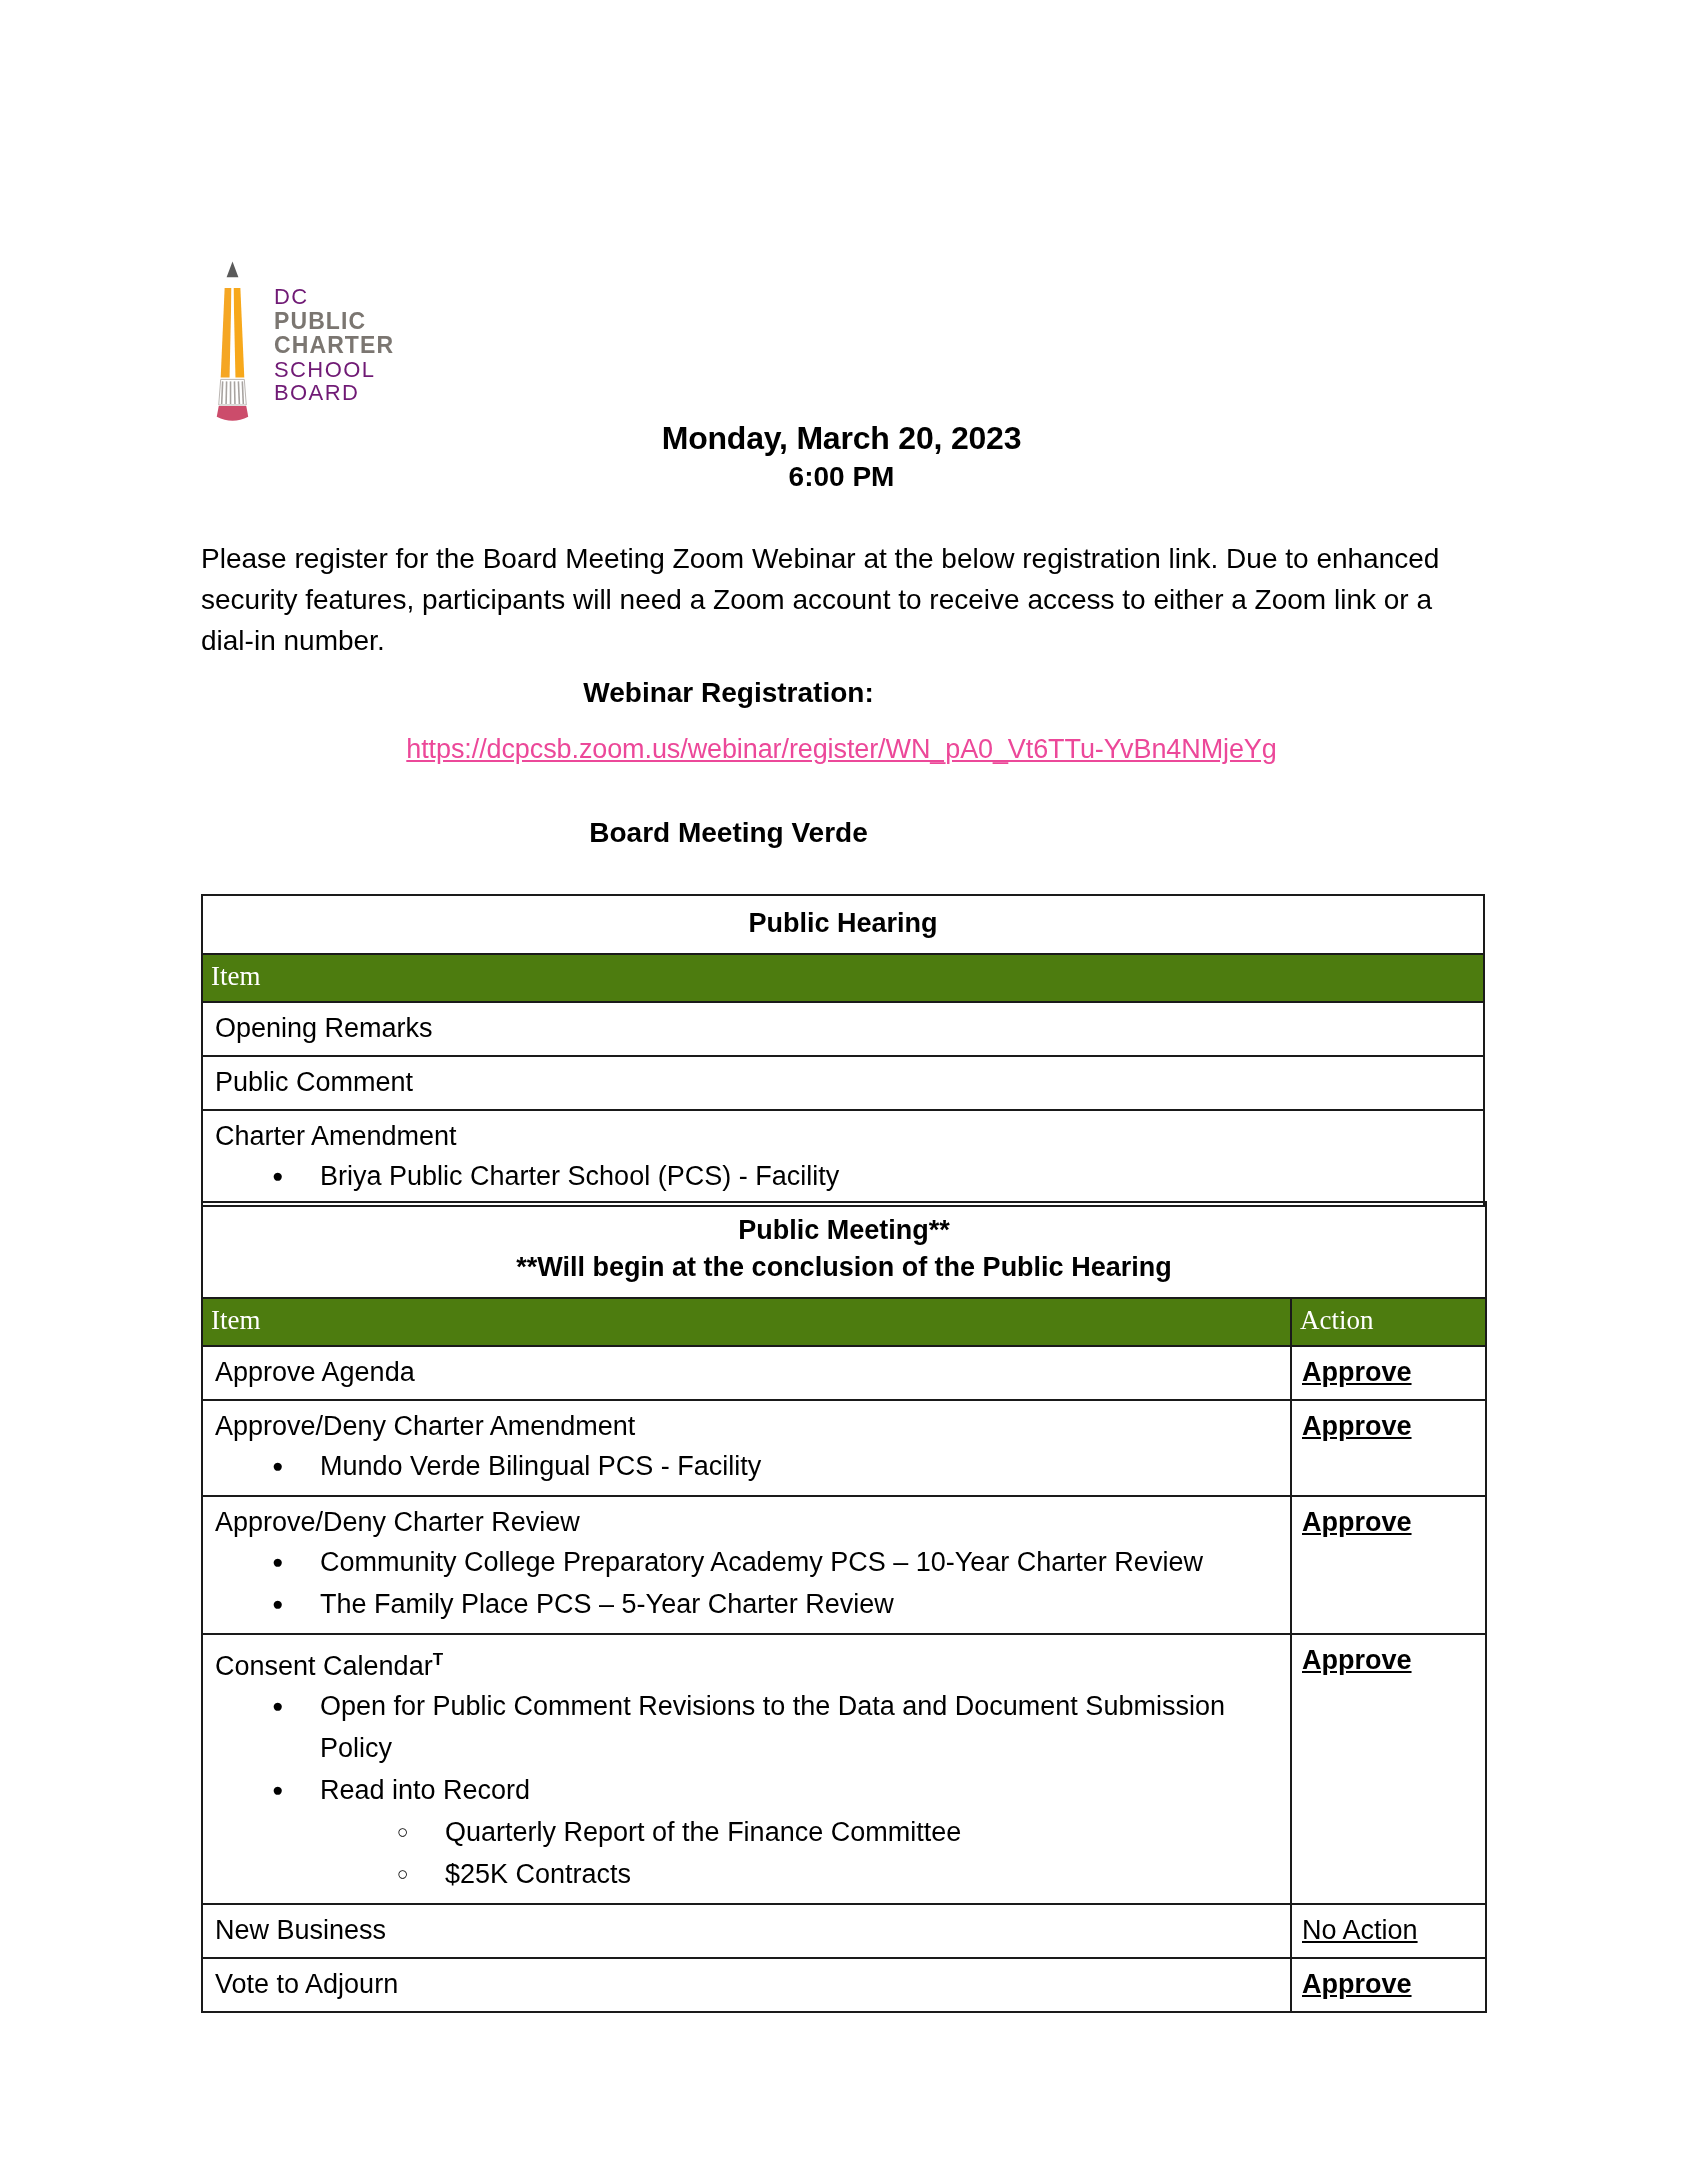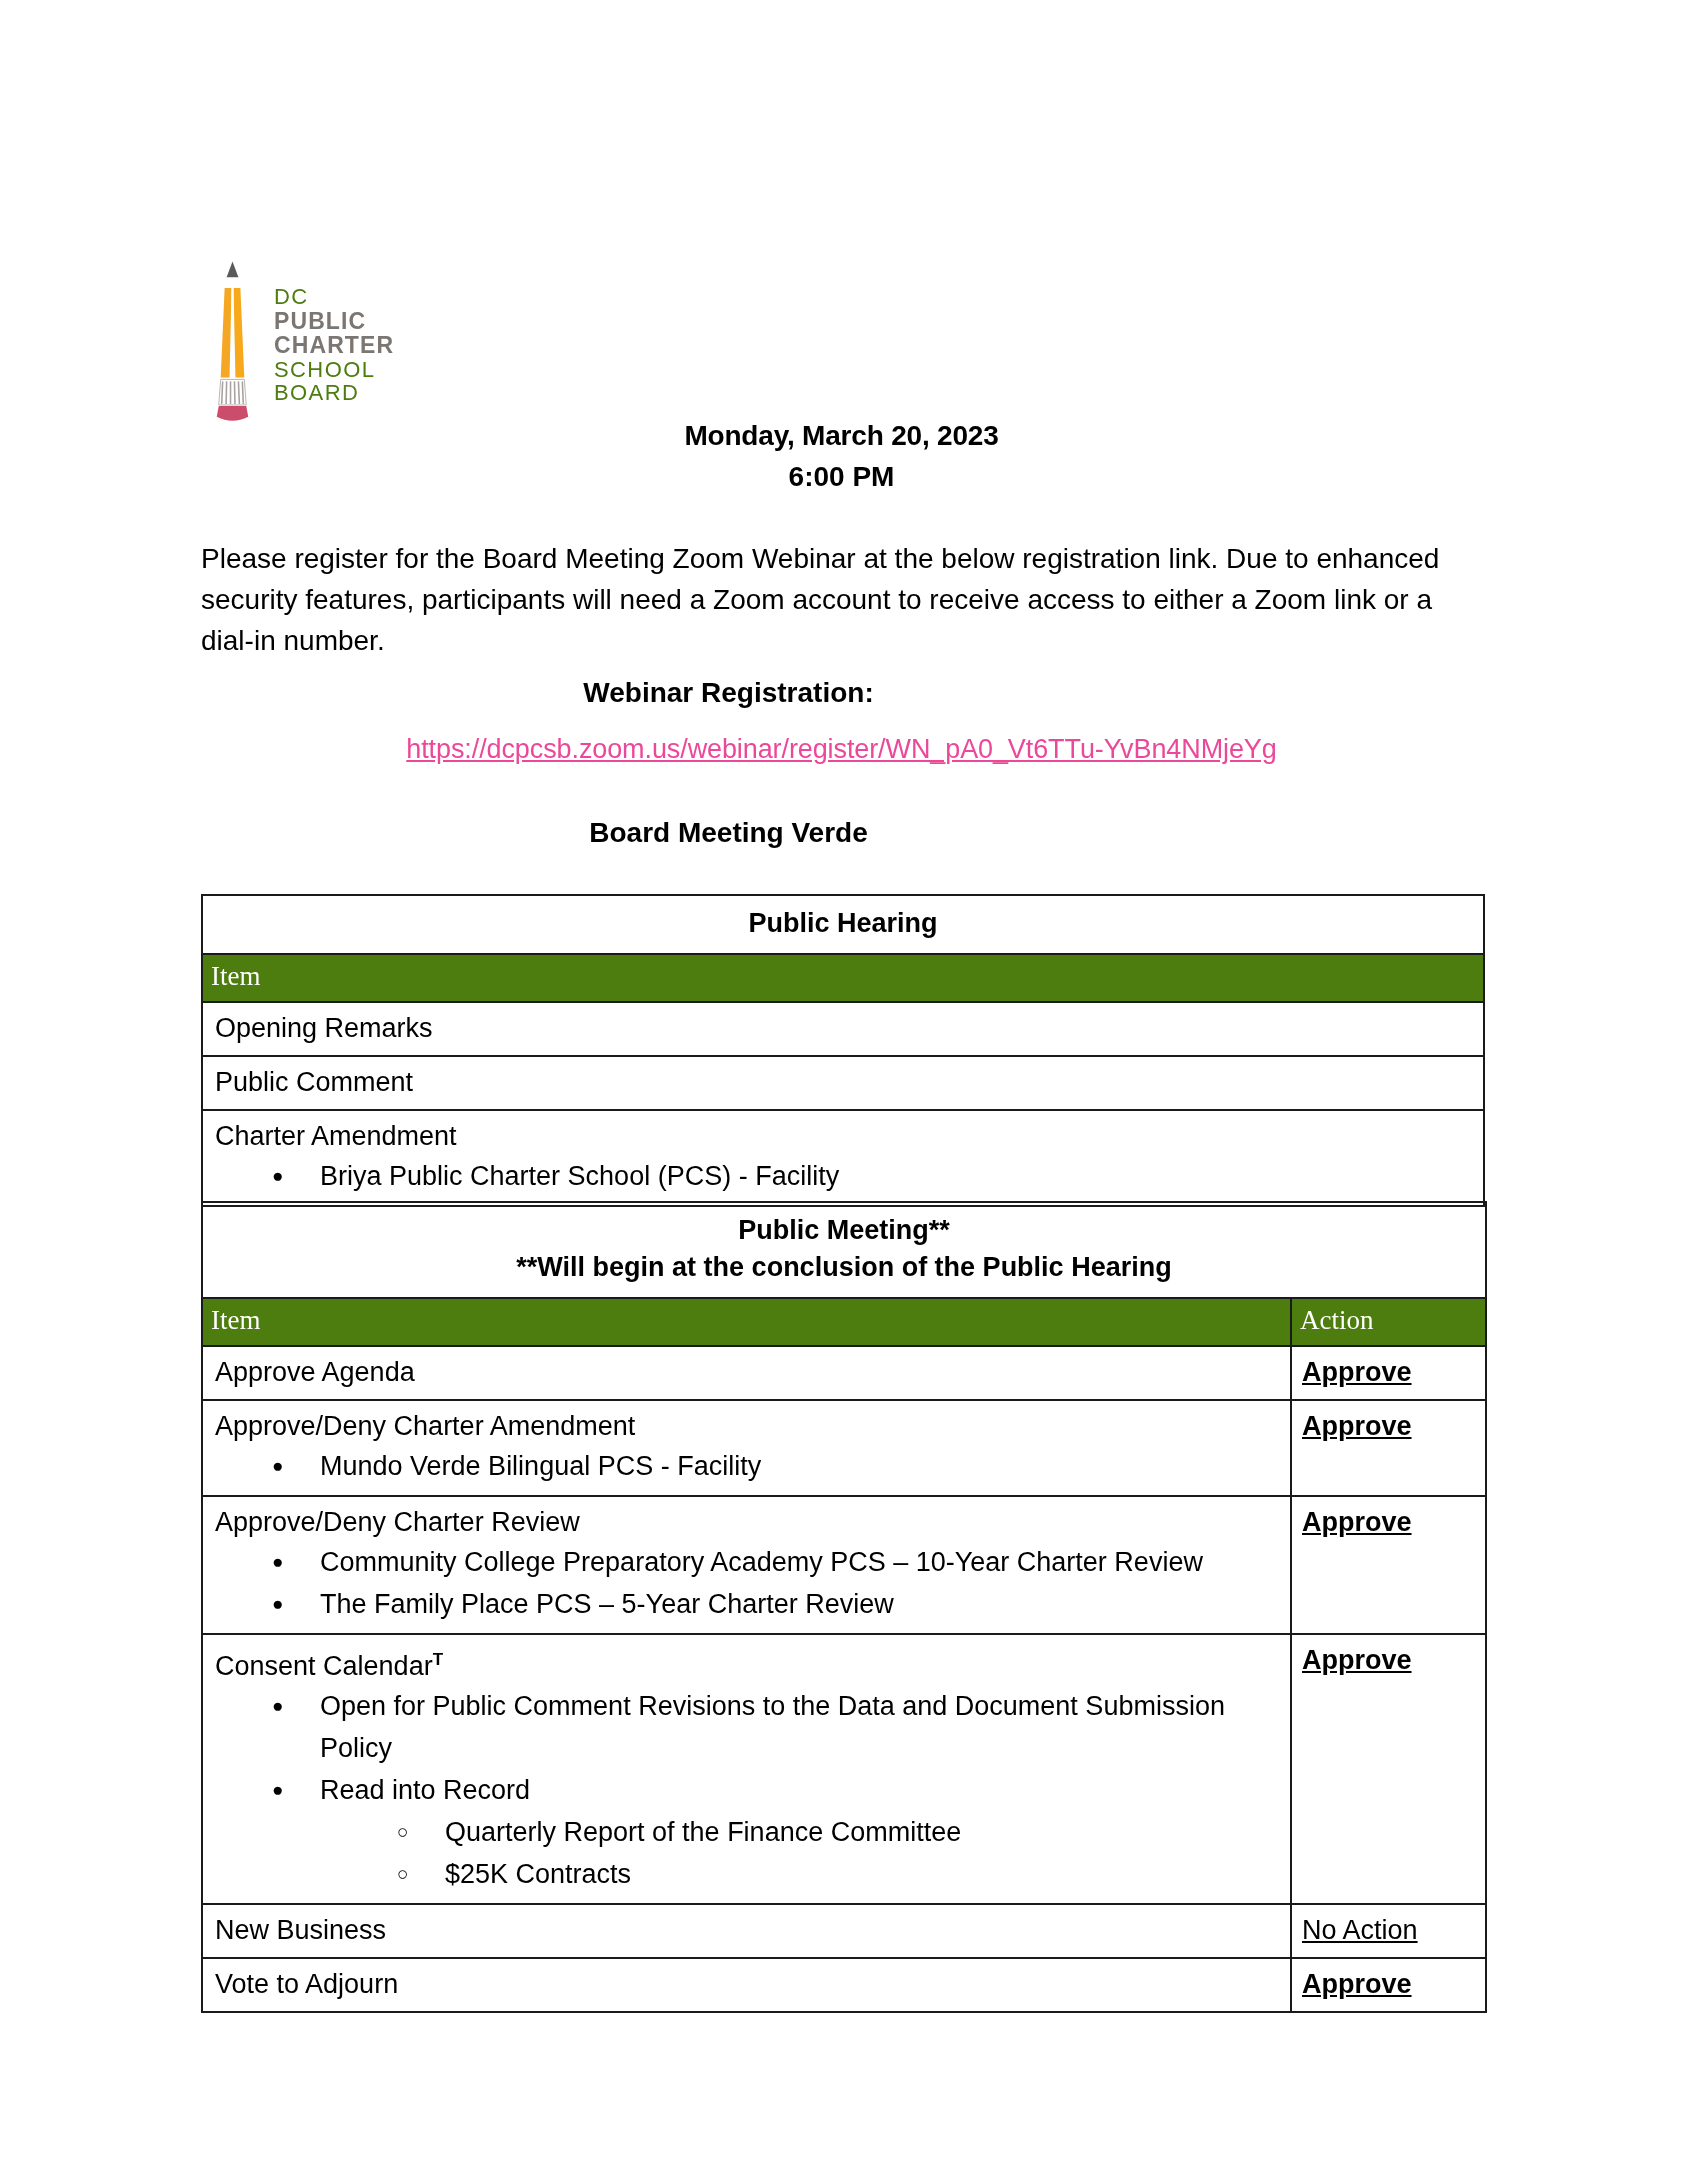--- a/index.html
+++ b/index.html
@@ -41,39 +41,39 @@
   }
   .logo-words {
     position: absolute;
     left: 71px;
     top: 30px;
     width: 248px;
     line-height: 1.07;
   }
   .logo-words .lw {
     display: block;
-    color: #4d7c0f;
+    color: #701a75;
     letter-spacing: 1.4px;
     font-size: 22px;
   }
   .logo-words .lw.bold {
     font-weight: 700;
     color: #7b7671;
     font-size: 23px;
     letter-spacing: 1.1px;
   }
 
   
   .doc-date {
     position: absolute;
     left: 0;
     top: 420px;
     width: 1683px;
     text-align: center;
-    font-size: 28px;
+    font-size: 32px;
     font-weight: 700;
     letter-spacing: -0.2px;
   }
   .doc-time {
     position: absolute;
     left: 0;
     top: 461px;
     width: 1683px;
     text-align: center;
     font-size: 28px;

